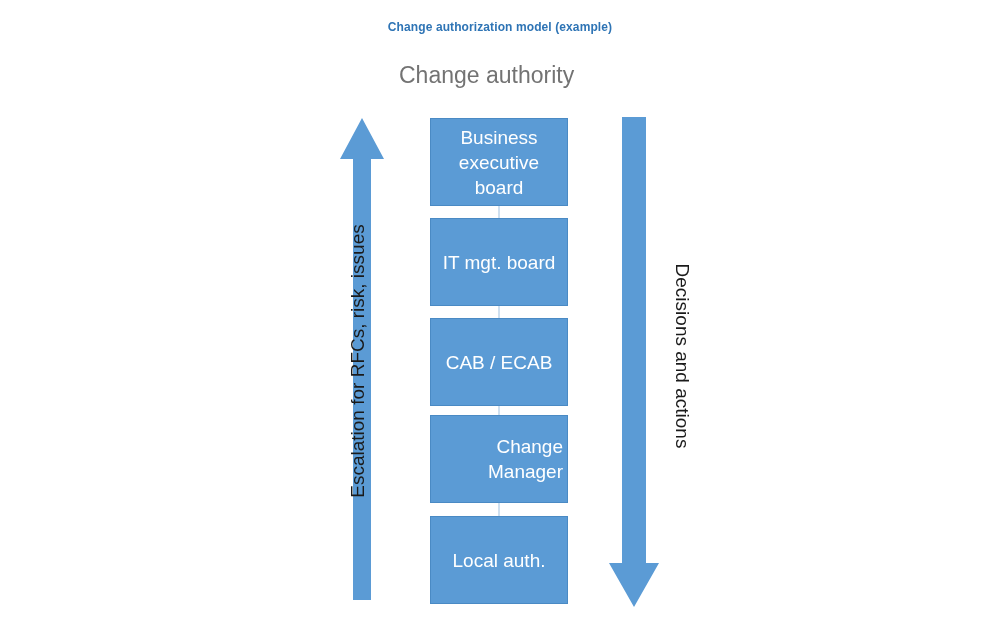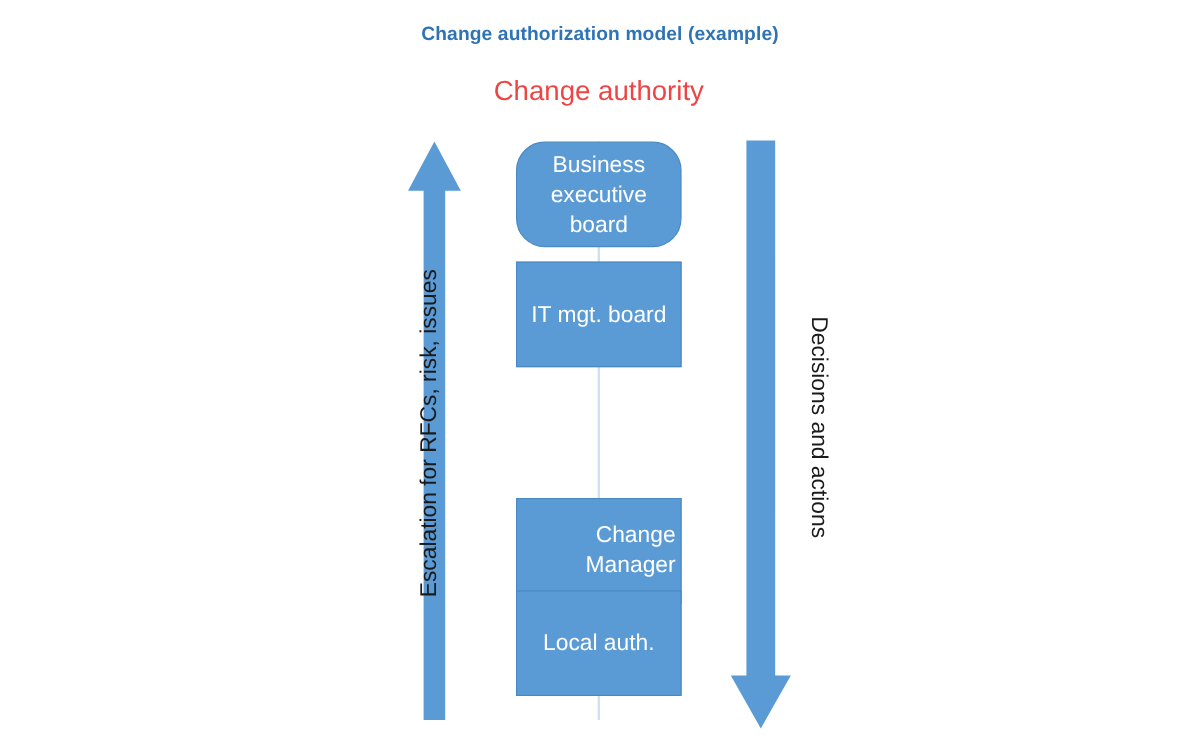--- a/index.html
+++ b/index.html
@@ -23,36 +23,36 @@
     height: 628px;
   }
 
   
   .slide-title {
     position: absolute;
     left: 0;
     top: 20px;
     width: 1000px;
     text-align: center;
-    font-size: 16px;
+    font-size: 12px;
     font-weight: bold;
     color: #2e74b5;
     letter-spacing: 0.1px;
   }
 
   
   .column-header {
     position: absolute;
     left: 399px;
     top: 62px;
     width: 200px;
-    text-align: center;
+    text-align: left;
     font-size: 23px;
     line-height: 26px;
-    color: #ef4444;
+    color: #737373;
     font-weight: normal;
   }
 
   
   .authority-column {
     position: absolute;
     left: 430px;
     top: 118px;
     width: 138px;
     height: 482px;
@@ -77,25 +77,25 @@
     color: #ffffff;
     display: flex;
     align-items: center;
     justify-content: center;
     text-align: center;
     font-size: 19px;
     line-height: 25px;
     padding: 2px 4px;
   }
 
-  .box-0 { top: 0px;   height: 88px; border-radius: 24px; }
+  .box-0 { top: 0px;   height: 88px; }
   .box-1 { top: 100px; height: 88px; text-align: right; }
   .box-2 { top: 200px; height: 88px; }
   .box-3 { top: 297px; height: 88px; text-align: right; }
-  .box-4 { top: 374px; height: 88px; }
+  .box-4 { top: 398px; height: 88px; }
 
   
   .arrow-wrap {
     position: absolute;
   }
   .arrow-left-wrap {
     left: 338px;
     top: 115px;
     width: 48px;
     height: 488px;
@@ -162,19 +162,20 @@
     <div class="arrow-label arrow-right-label">Decisions and actions</div>
   </div>
 
   <div class="authority-column">
     <div class="connector-line"></div>
 
     <div class="authority-box box-0">Business executive board</div>
 
     <div class="authority-box box-1">IT mgt. board</div>
 
+    <div class="authority-box box-2">CAB / ECAB</div>
 
     <div class="authority-box box-3">Change Manager</div>
 
     <div class="authority-box box-4">Local auth.</div>
   </div>
 
 </div>
 
 </body></html>

